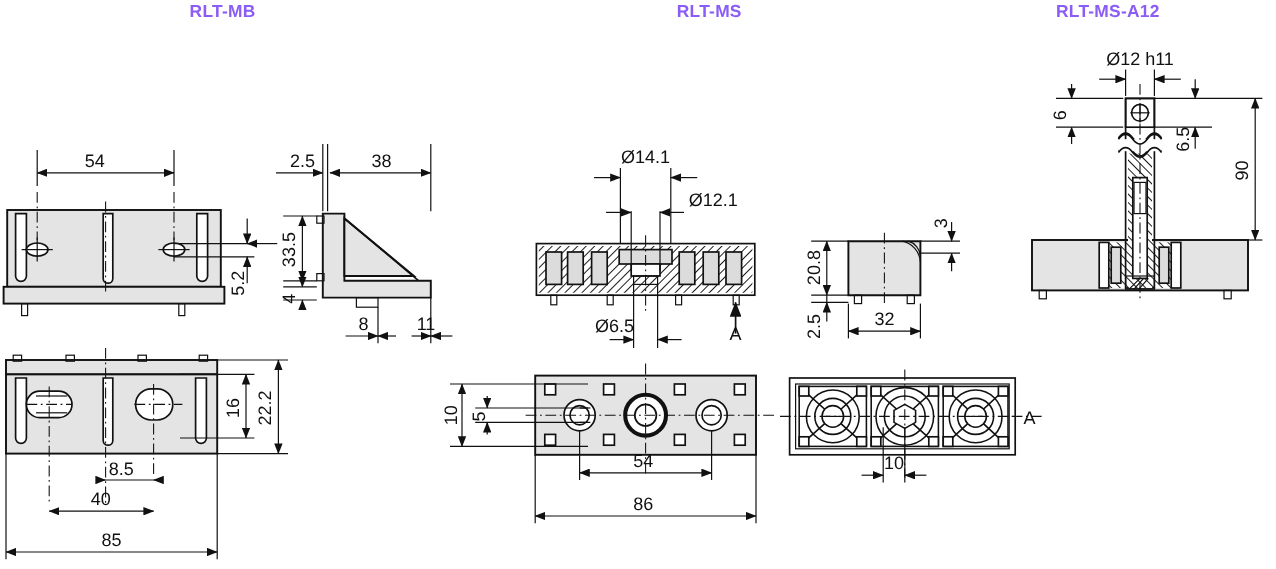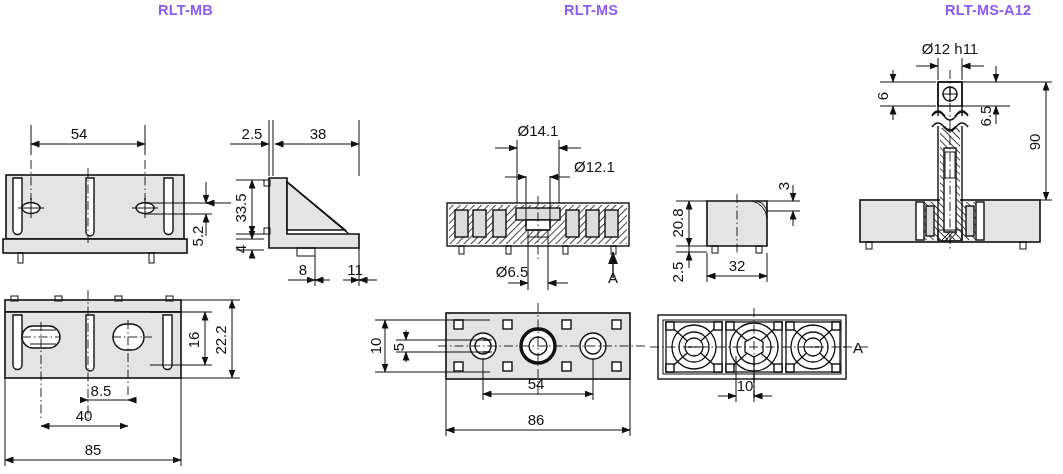--- a/index.html
+++ b/index.html
@@ -19,21 +19,21 @@
   .nofill{fill:none;}
   .dash{stroke:#111;stroke-width:.9;stroke-dasharray:9 3 1.5 3;}
 </style>
 </head>
 <body>
 
 <div id="stage">
 
   <div class="title" style="left:158px;top:2px;">RLT-MB</div>
   <div class="title" style="left:564px;top:2px;">RLT-MS</div>
-  <div class="title" style="left:945px;top:2px;">RLT-MS-A12</div>
+  <div class="title" style="left:880px;top:2px;">RLT-MS-A12</div>
 
   <svg viewBox="0 0 1063 474">
     <defs>
       <pattern id="hatchP" width="5" height="5" patternUnits="userSpaceOnUse" patternTransform="rotate(45)">
         <rect width="5" height="5" fill="#ffffff"></rect>
         <line x1="0" y1="0" x2="0" y2="5" stroke="#111" stroke-width="1.6"></line>
       </pattern>
       <pattern id="hatchQ" width="5" height="5" patternUnits="userSpaceOnUse" patternTransform="rotate(-45)">
         <rect width="5" height="5" fill="#ffffff"></rect>
         <line x1="0" y1="0" x2="0" y2="5" stroke="#111" stroke-width="1.6"></line>

